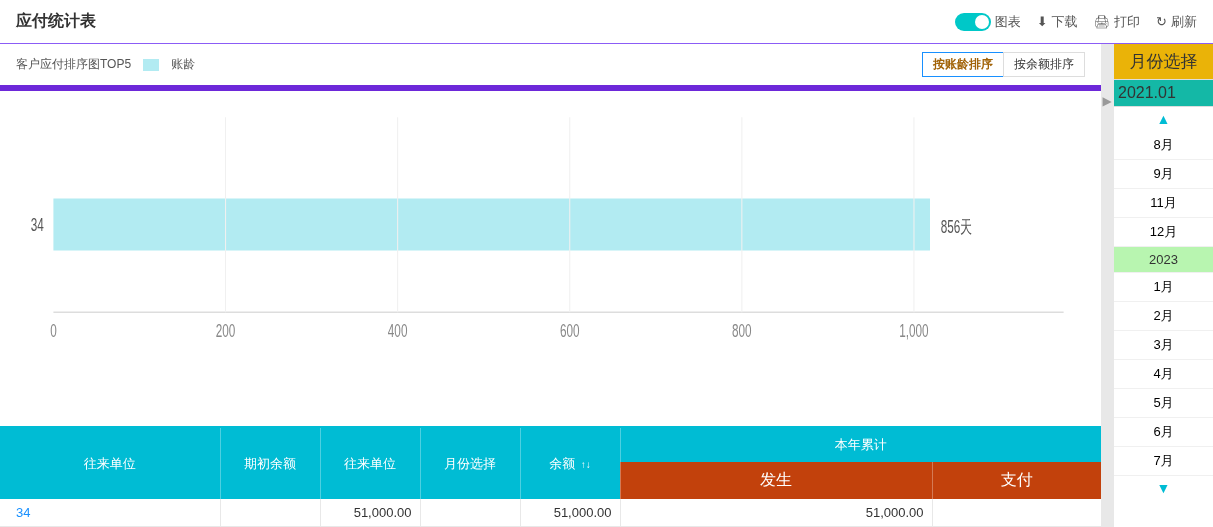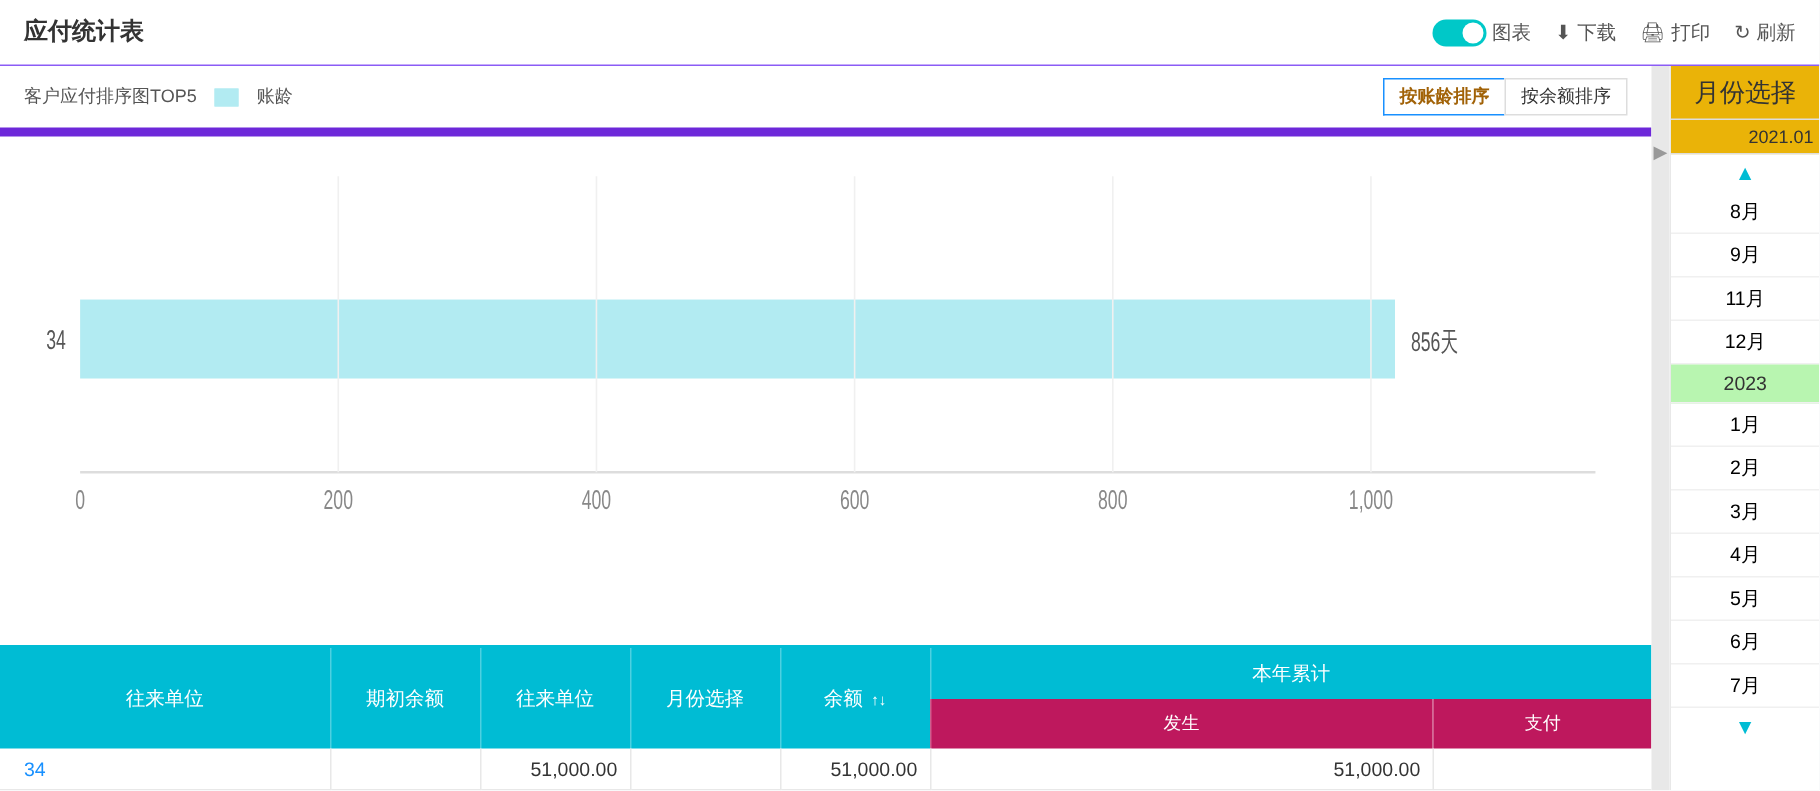--- a/index.html
+++ b/index.html
@@ -34,36 +34,36 @@
 
     
     .chart-wrapper { flex: 1; padding: 10px 16px 0 16px; position: relative; overflow: hidden; }
     .chart-svg { width: 100%; height: 100%; }
 
     
     .table-section { border-top: 2px solid #00bcd4; }
     .data-table { width: 100%; border-collapse: collapse; }
     .data-table th { background: #00bcd4; color: #fff; text-align: center; padding: 8px 4px; font-size: 13px; font-weight: normal; border-right: 1px solid rgba(255,255,255,0.3); }
     .data-table th:last-child { border-right: none; }
-    .data-table .sub-header th { background: #be185d; font-size: 12px; }
+    .data-table .sub-header th { background: #c2410c; font-size: 16px; }
     .data-table td { text-align: center; padding: 6px 8px; font-size: 13px; border-right: 1px solid #e8e8e8; border-bottom: 1px solid #e8e8e8; }
     .data-table td:last-child { border-right: none; }
     .data-table td.link { color: #1890ff; cursor: pointer; text-align: left; padding-left: 16px; }
     .data-table td.num { text-align: right; }
     .col-laiwai { width: 220px; }
     .col-qichu { width: 100px; }
     .col-benfashan { width: 100px; }
     .col-benzhifu { width: 100px; }
     .col-yue { width: 100px; }
     .col-bennianlei { width: 200px; }
 
     
     .right-sidebar { width: 100px; border-left: 1px solid #e8e8e8; display: flex; flex-direction: column; background: #fff; overflow-y: auto; }
     .sidebar-header { background: #eab308; text-align: center; padding: 6px 4px; font-size: 17px; color: #333; border-bottom: 1px solid #ddd; }
-    .sidebar-year-display { background: #eab308; text-align: right; padding: 4px; font-size: 12px; color: #333; border-bottom: 1px solid #ddd; }
+    .sidebar-year-display { background: #14b8a6; text-align: left; padding: 4px; font-size: 16px; color: #333; border-bottom: 1px solid #ddd; }
     .sidebar-nav-btn { text-align: center; padding: 4px; cursor: pointer; background: #fff; border: none; width: 100%; font-size: 14px; color: #00bcd4; }
     .month-item { text-align: center; padding: 5px 4px; font-size: 13px; cursor: pointer; color: #000000; border-bottom: 1px solid #f0f0f0; }
     .month-item.current-year { background: #b8f5b0; color: #333; font-weight: normal; }
 
     
     .sidebar-collapse { width: 12px; background: #e8e8e8; display: flex; align-items: flex-start; justify-content: center; padding-top: 50px; cursor: pointer; }
   </style>
 </head>
 <body>
 

